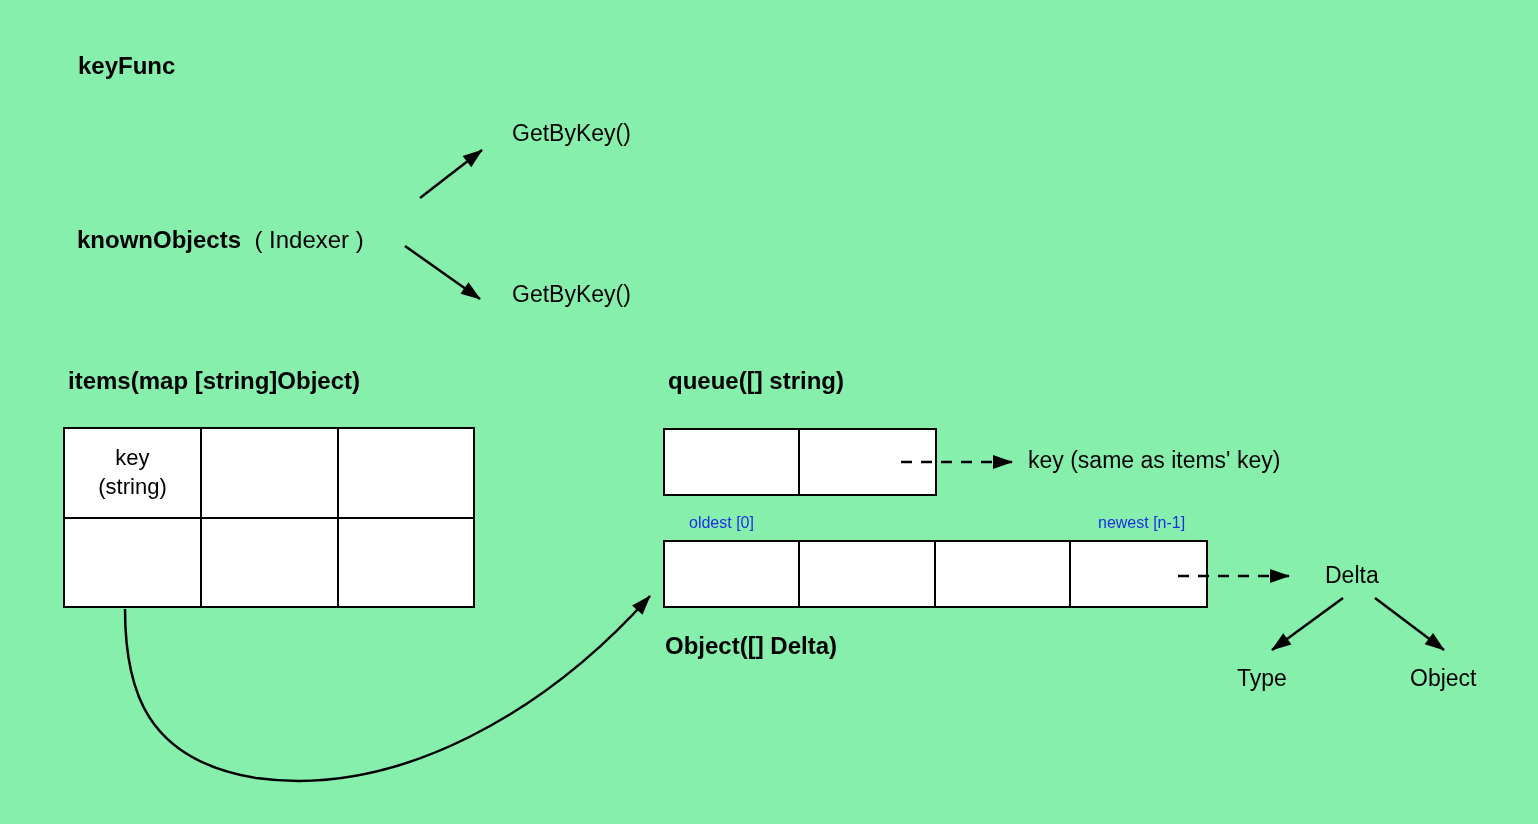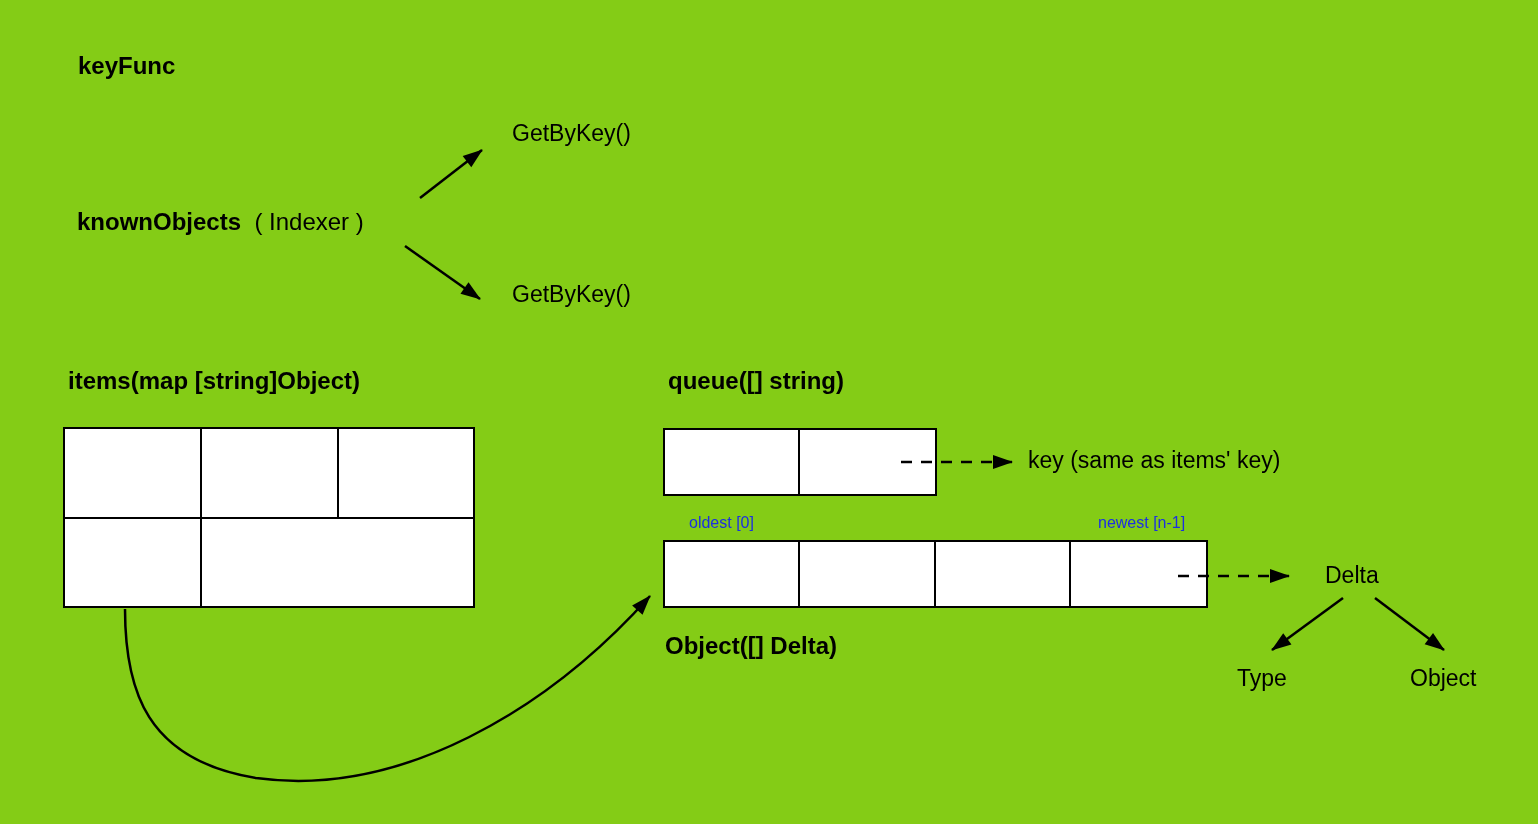--- a/index.html
+++ b/index.html
@@ -4,41 +4,41 @@
 <style>
   html, body {
     margin: 0;
     padding: 0;
     background: #ffffff;
   }
   #canvas {
     position: relative;
     width: 1538px;
     height: 824px;
-    background: #84cc16;
+    background: #86efac;
     font-family: "Liberation Sans", sans-serif;
     color: #000000;
     overflow: hidden;
   }
   .abs { position: absolute; }
   .title-bold {
     font-size: 24px;
     font-weight: bold;
     white-space: nowrap;
   }
   .label {
     font-size: 23px;
     font-weight: normal;
     white-space: nowrap;
   }
   .blue-label {
     font-size: 16px;
     white-space: nowrap;
   }
-  .mixed-label { font-size: 24px; white-space: nowrap; }
+  .mixed-label { font-size: 24px; white-space: nowrap; margin-top: 18px; }
   .mixed-label .b { font-weight: bold; }
   .mixed-label .r { font-weight: normal; }
 
   
   .array-box {
     position: absolute;
     display: flex;
     border: 2px solid #000000;
     background: #ffffff;
     box-sizing: border-box;
@@ -92,20 +92,22 @@
   <div class="abs mixed-label" style="left:77px; top:208px;">
     <span class="b">knownObjects</span><span class="r">&nbsp; </span><span class="r">( Indexer )</span>
   </div>
 
   <div class="abs label" style="left:512px; top:120px;">GetByKey()</div>
   <div class="abs label" style="left:512px; top:281px;">GetByKey()</div>
 
   <div class="abs title-bold" style="left:68px; top:367px;">items(map [string]Object)</div>
 
   <div class="items-grid" style="left:63px; top:427px;">
+    <div>key
+(string)</div>
     <div></div>
     <div></div>
     <div></div>
     <div></div>
   </div>
 
   <div class="abs title-bold" style="left:668px; top:367px;">queue([] string)</div>
 
   <div class="array-box" style="left:663px; top:428px; width:274px; height:68px;">
     <div class="array-cell" style="width:50%;"></div>

